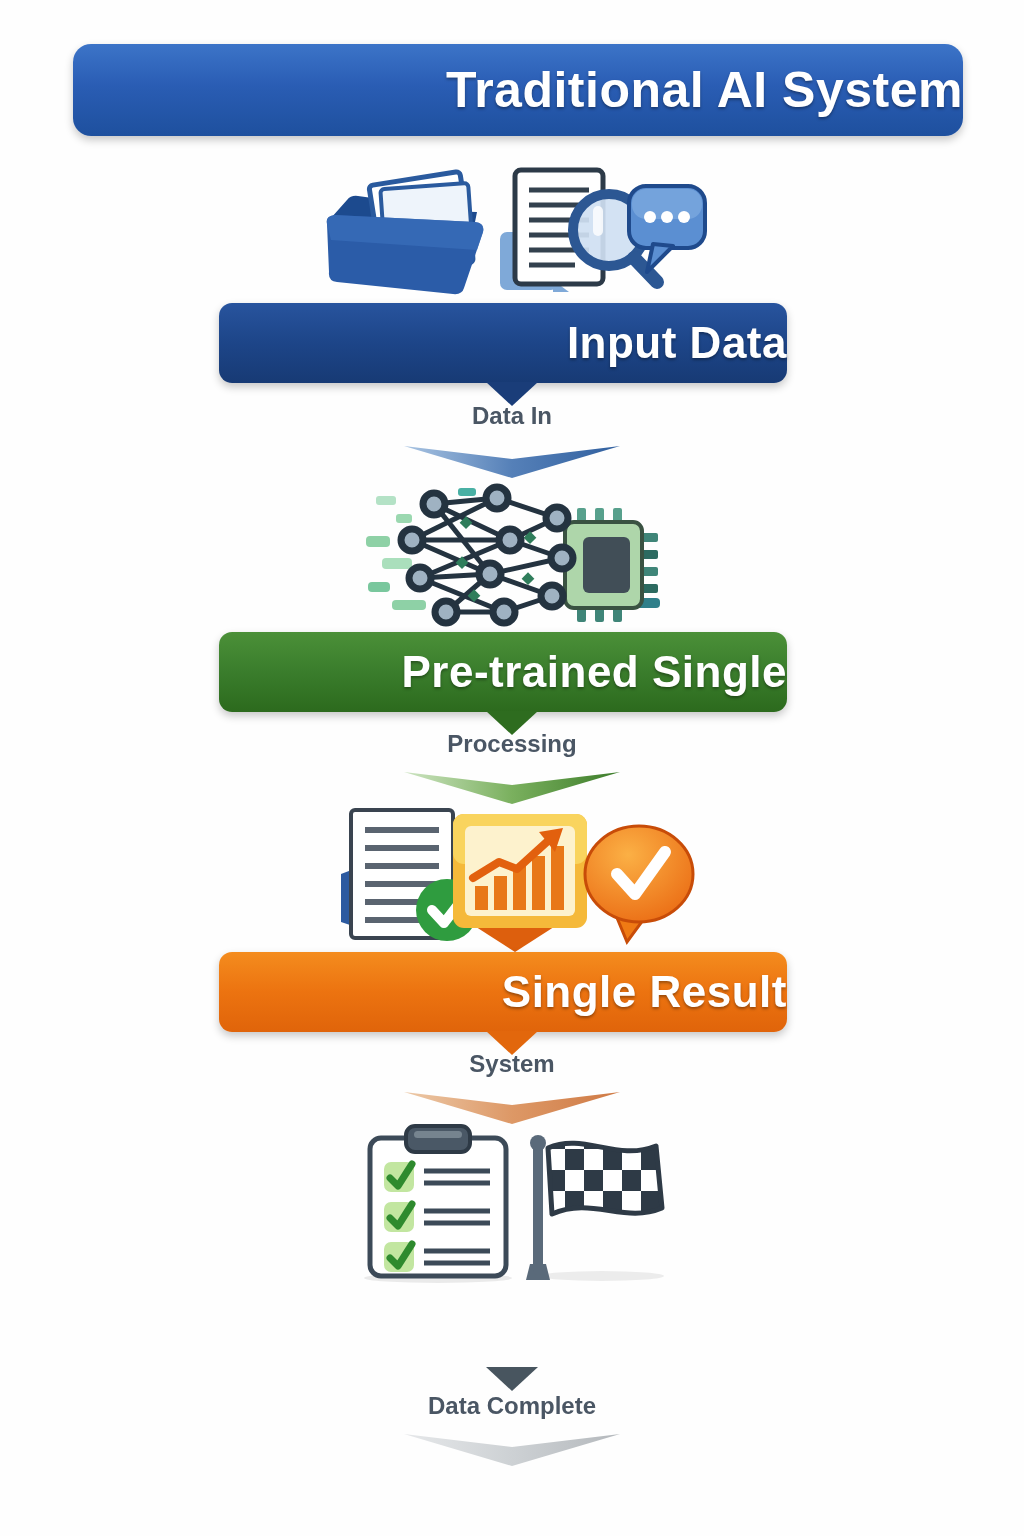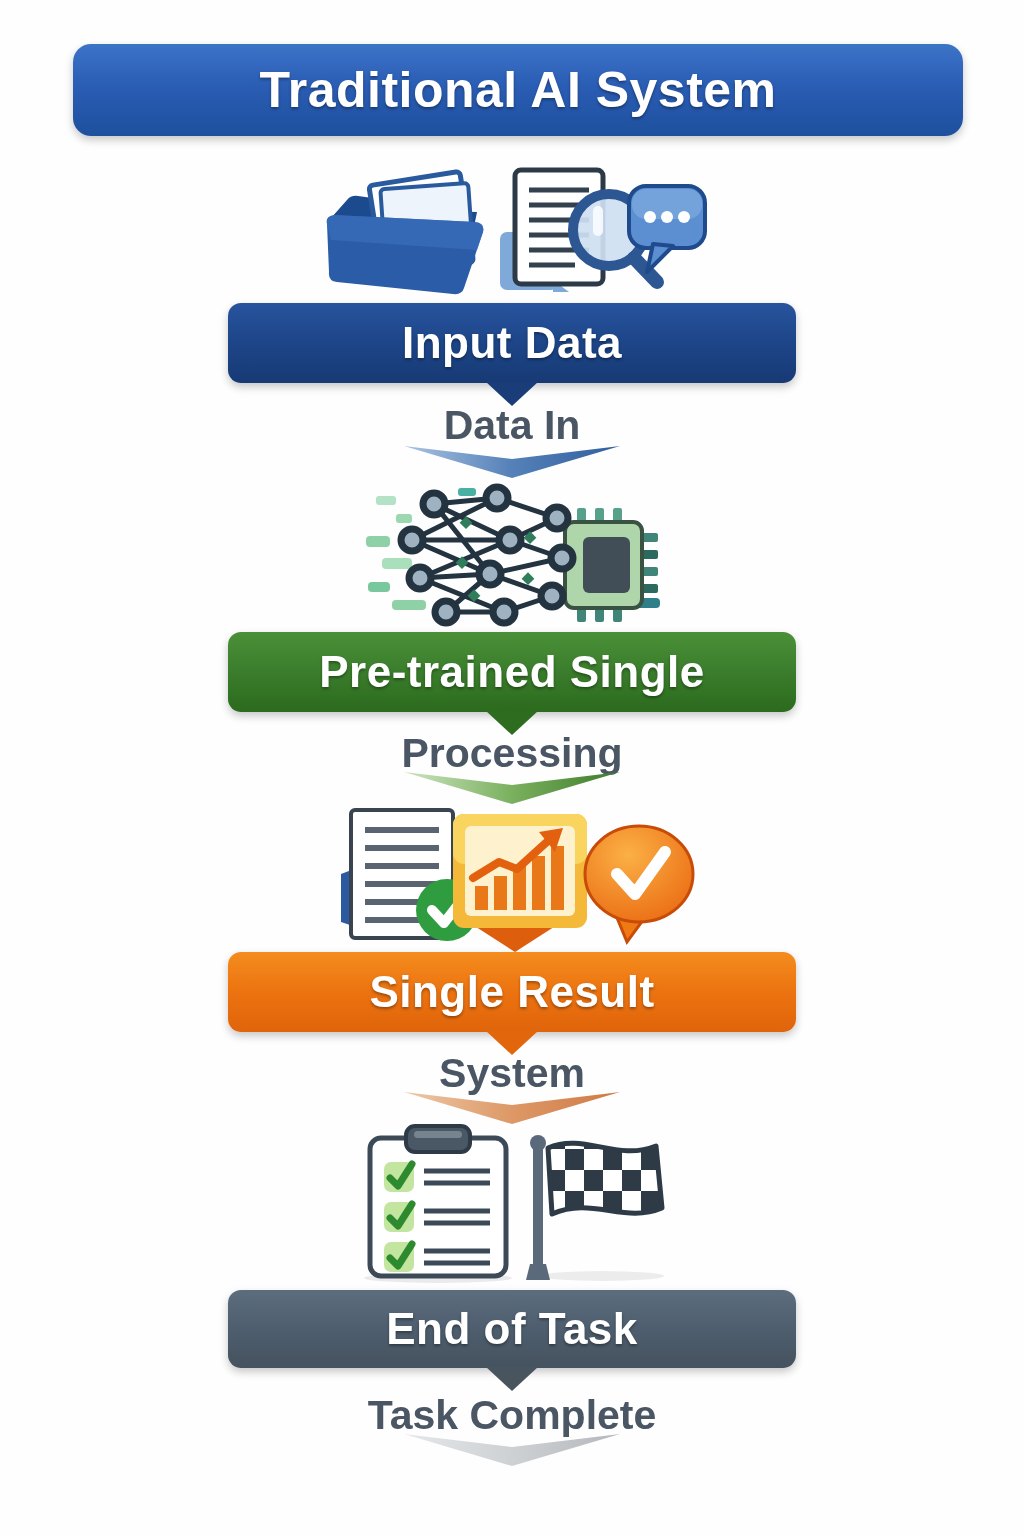--- a/index.html
+++ b/index.html
@@ -1,49 +1,49 @@
 <!DOCTYPE html>
 <html><head>
 <meta charset="utf-8">
 <style>
   * { margin:0; padding:0; box-sizing:border-box; }
   html,body { background:#ffffff; }
   body { width:1024px; height:1536px; font-family:"Liberation Sans", sans-serif; position:relative; overflow:hidden; }
   .canvas { position:absolute; left:0; top:0; width:1024px; height:1536px; background:#fefefe; }
 
   .banner {
-    position:absolute; display:flex; align-items:center; justify-content:center;
+    position:absolute; display:flex; align-items:center; justify-content:flex-end;
     color:#ffffff; font-weight:bold;
     box-shadow:0 4px 8px rgba(0,0,0,0.22);
   }
   .banner-text { text-shadow:0 2px 3px rgba(0,0,0,0.35); letter-spacing:0.5px; }
 
   .banner-title {
     left:73px; top:44px; width:890px; height:92px; border-radius:18px;
     background:linear-gradient(180deg,#3c74c8 0%, #2a5db4 45%, #1e509e 100%);
     font-size:50px;
   }
-  .banner-stage { left:228px; width:568px; height:80px; border-radius:13px; font-size:44px; }
+  .banner-stage { left:219px; width:568px; height:80px; border-radius:13px; font-size:44px; }
   .banner-input { top:303px; background:linear-gradient(180deg,#28549e 0%, #1d4588 50%, #173a74 100%); }
   .banner-model { top:632px; background:linear-gradient(180deg,#4b9038 0%, #3a7d2c 50%, #2c6a1d 100%); }
   .banner-output { top:952px; background:linear-gradient(180deg,#f48c1e 0%, #ec7310 50%, #e0640a 100%); }
   .banner-end { top:1290px; height:78px; background:linear-gradient(180deg,#5c6d7e 0%, #4e5e6e 50%, #45525f 100%); }
 
   .pointer {
     position:absolute; left:486px; width:0; height:0;
     border-left:26px solid transparent; border-right:26px solid transparent;
   }
   .pointer-input { top:382px; border-top:24px solid #1a3d79; }
   .pointer-model { top:711px; border-top:24px solid #2e6c1f; }
   .pointer-output { top:1031px; border-top:24px solid #e2670c; }
   .pointer-end { top:1367px; border-top:24px solid #48555f; }
 
   .transition-label {
     position:absolute; left:0; width:1024px; text-align:center;
-    font-size:41px; font-weight:bold; color:#4a5664;
+    font-size:24px; font-weight:bold; color:#4a5664;
   }
   .t-datain { top:402px; }
   .t-processing { top:730px; }
   .t-result { top:1050px; }
   .t-taskcomplete { top:1392px; }
 
   .chevron { position:absolute; left:404px; width:216px; height:34px; }
   .c-blue { top:444px; }
   .c-green { top:770px; }
   .c-orange { top:1090px; }
@@ -327,26 +327,23 @@
             <rect x="270" y="48" width="19" height="21"></rect>
           <rect x="213" y="69" width="19" height="21"></rect>
             <rect x="251" y="69" width="19" height="21"></rect>
             <rect x="289" y="69" width="19" height="21"></rect>
         </g>
       </g>
       <path d="M196,26 C232,10 264,40 304,24 L310,86 C272,102 240,74 200,92 Z" fill="none" stroke="#2e3a46" stroke-width="5" stroke-linejoin="round"></path>
     </g>
   </svg>
 
-  <div class="banner banner-stage banner-end">
-    <span class="banner-text">End of Task</span>
-  </div>
   <div class="pointer pointer-end"></div>
 
-  <div class="transition-label t-taskcomplete">Task Complete</div>
+  <div class="transition-label t-taskcomplete">Data Complete</div>
   <svg class="chevron c-gray" viewBox="0 0 216 34">
     <defs>
         <linearGradient id="gGray" x1="0" y1="0" x2="1" y2="0">
       <stop offset="0" stop-color="#e6e8ea"></stop>
           <stop offset="0.5" stop-color="#cdd1d4"></stop>
           <stop offset="1" stop-color="#b4b8bc"></stop>
     </linearGradient>
       </defs>
     <polygon points="0,2 108,15 216,2 108,34" fill="url(#gGray)"></polygon>
   </svg>

